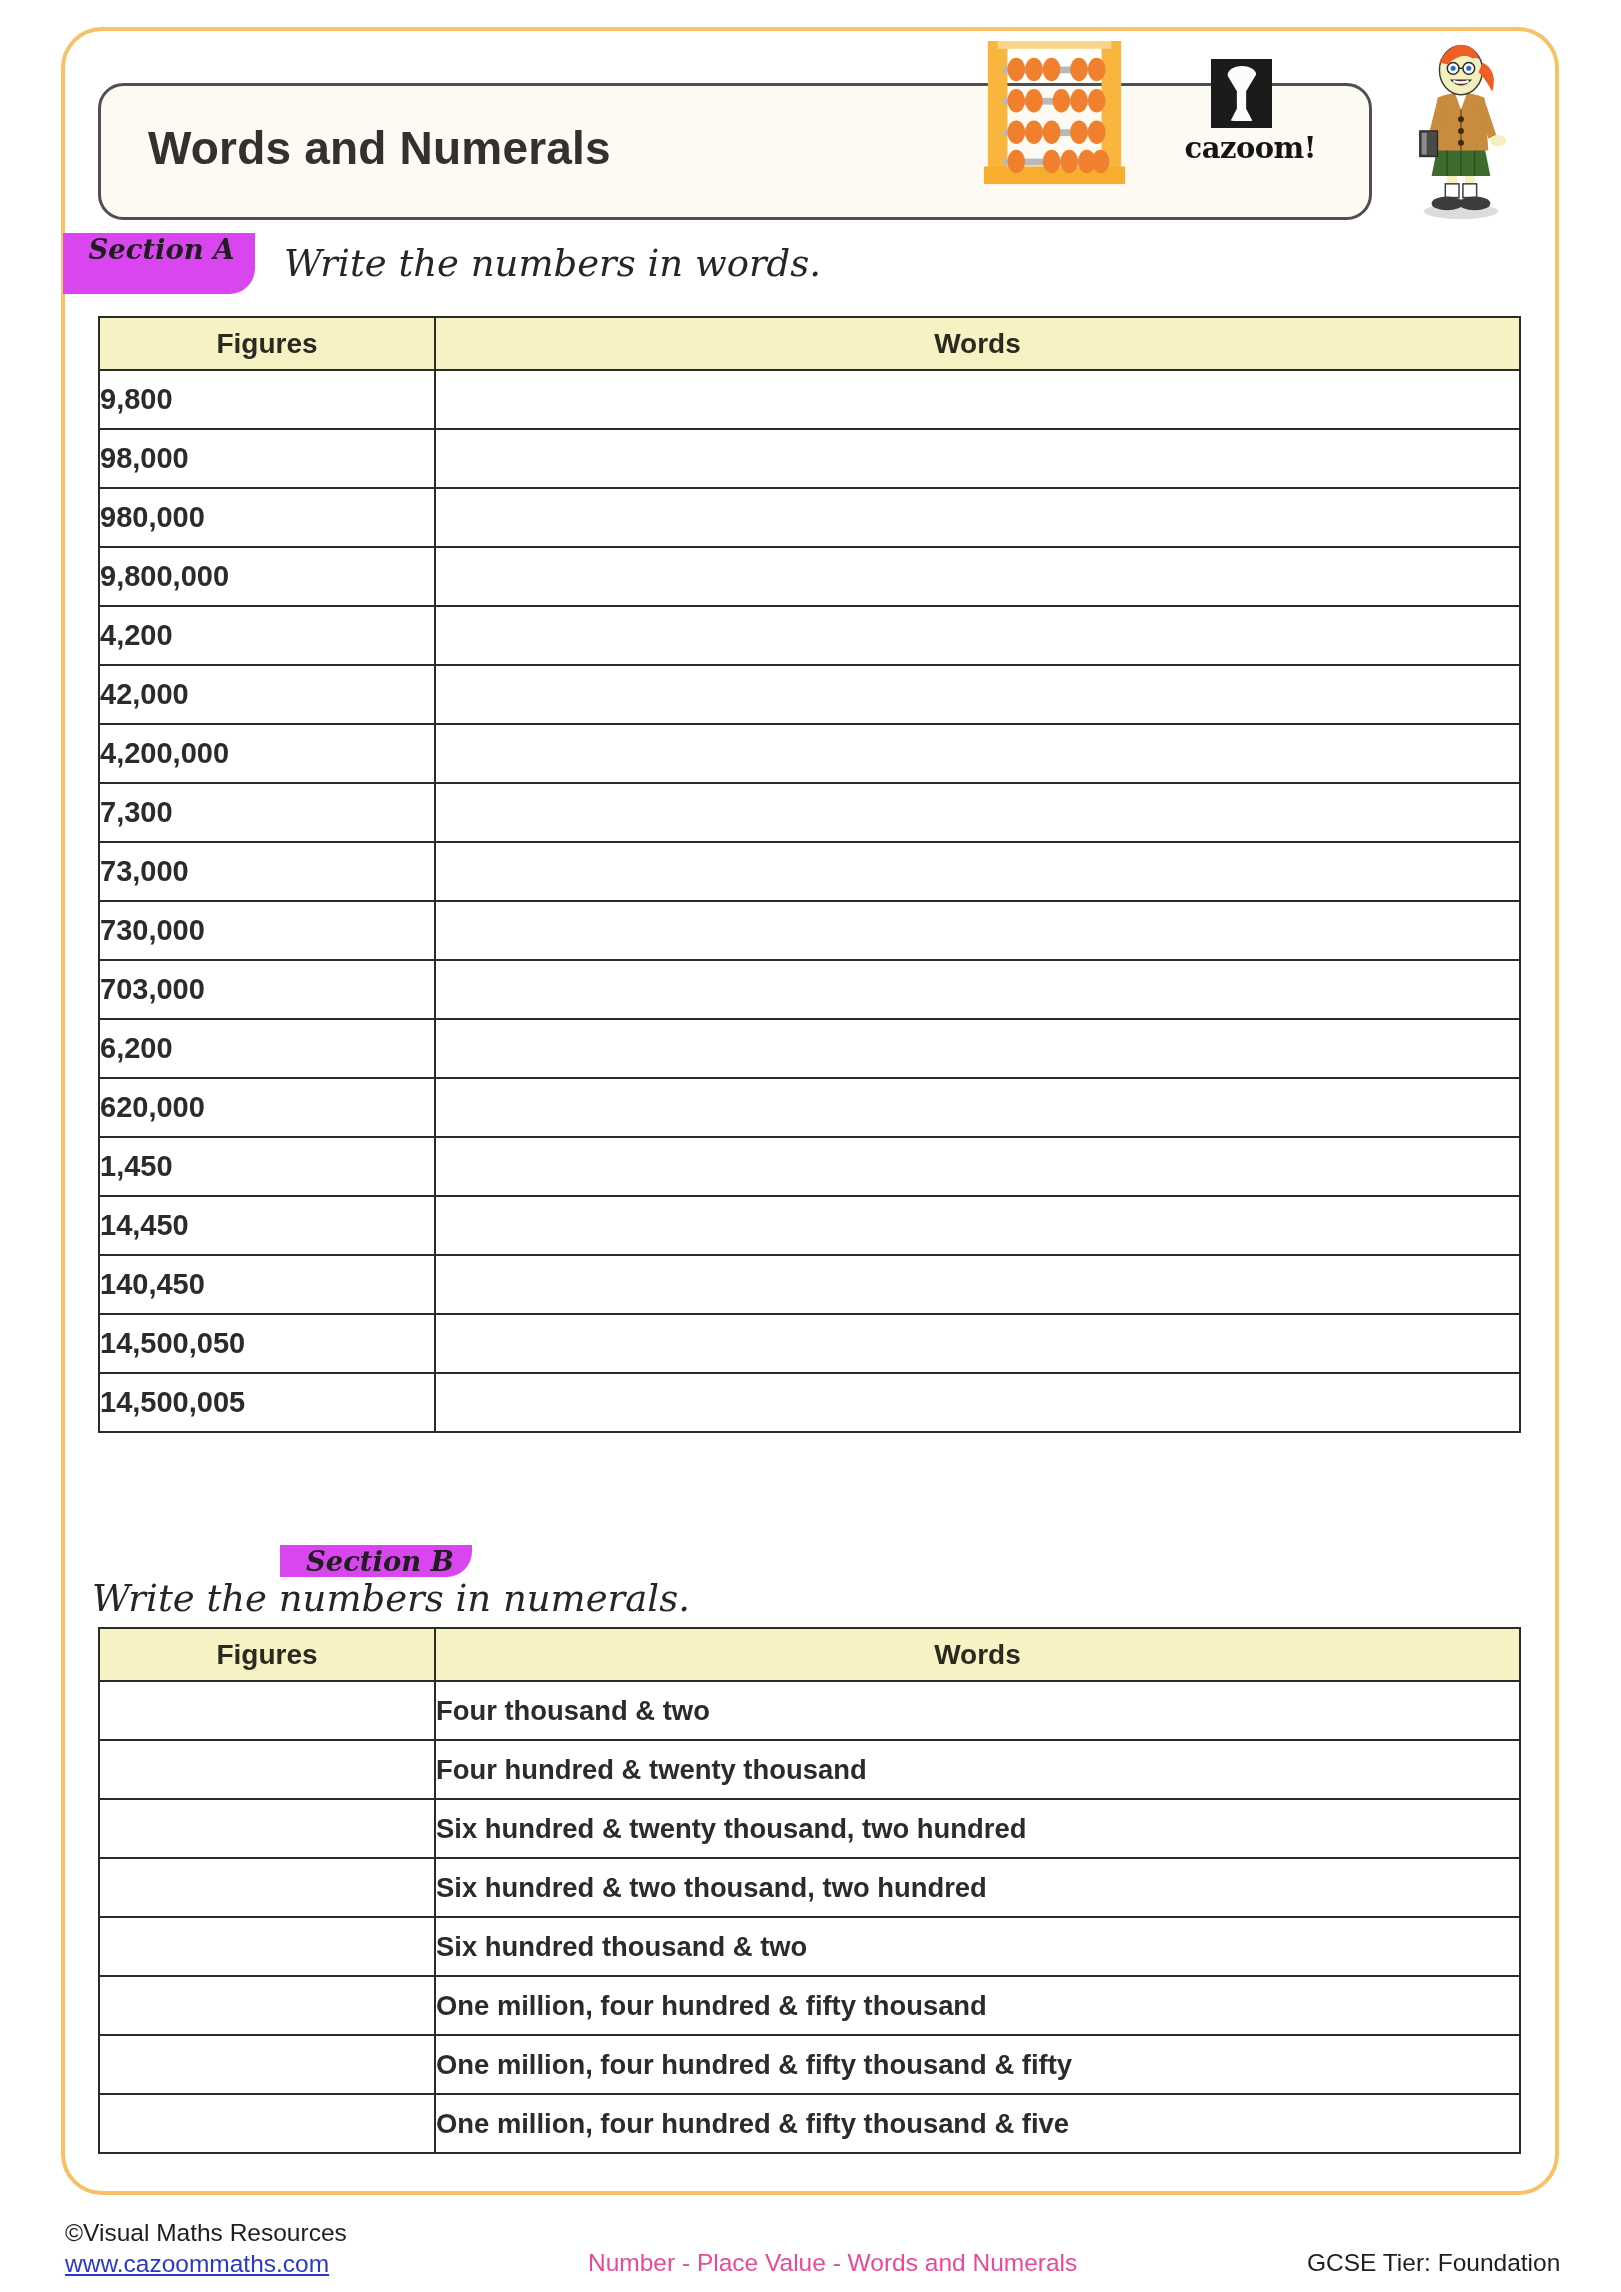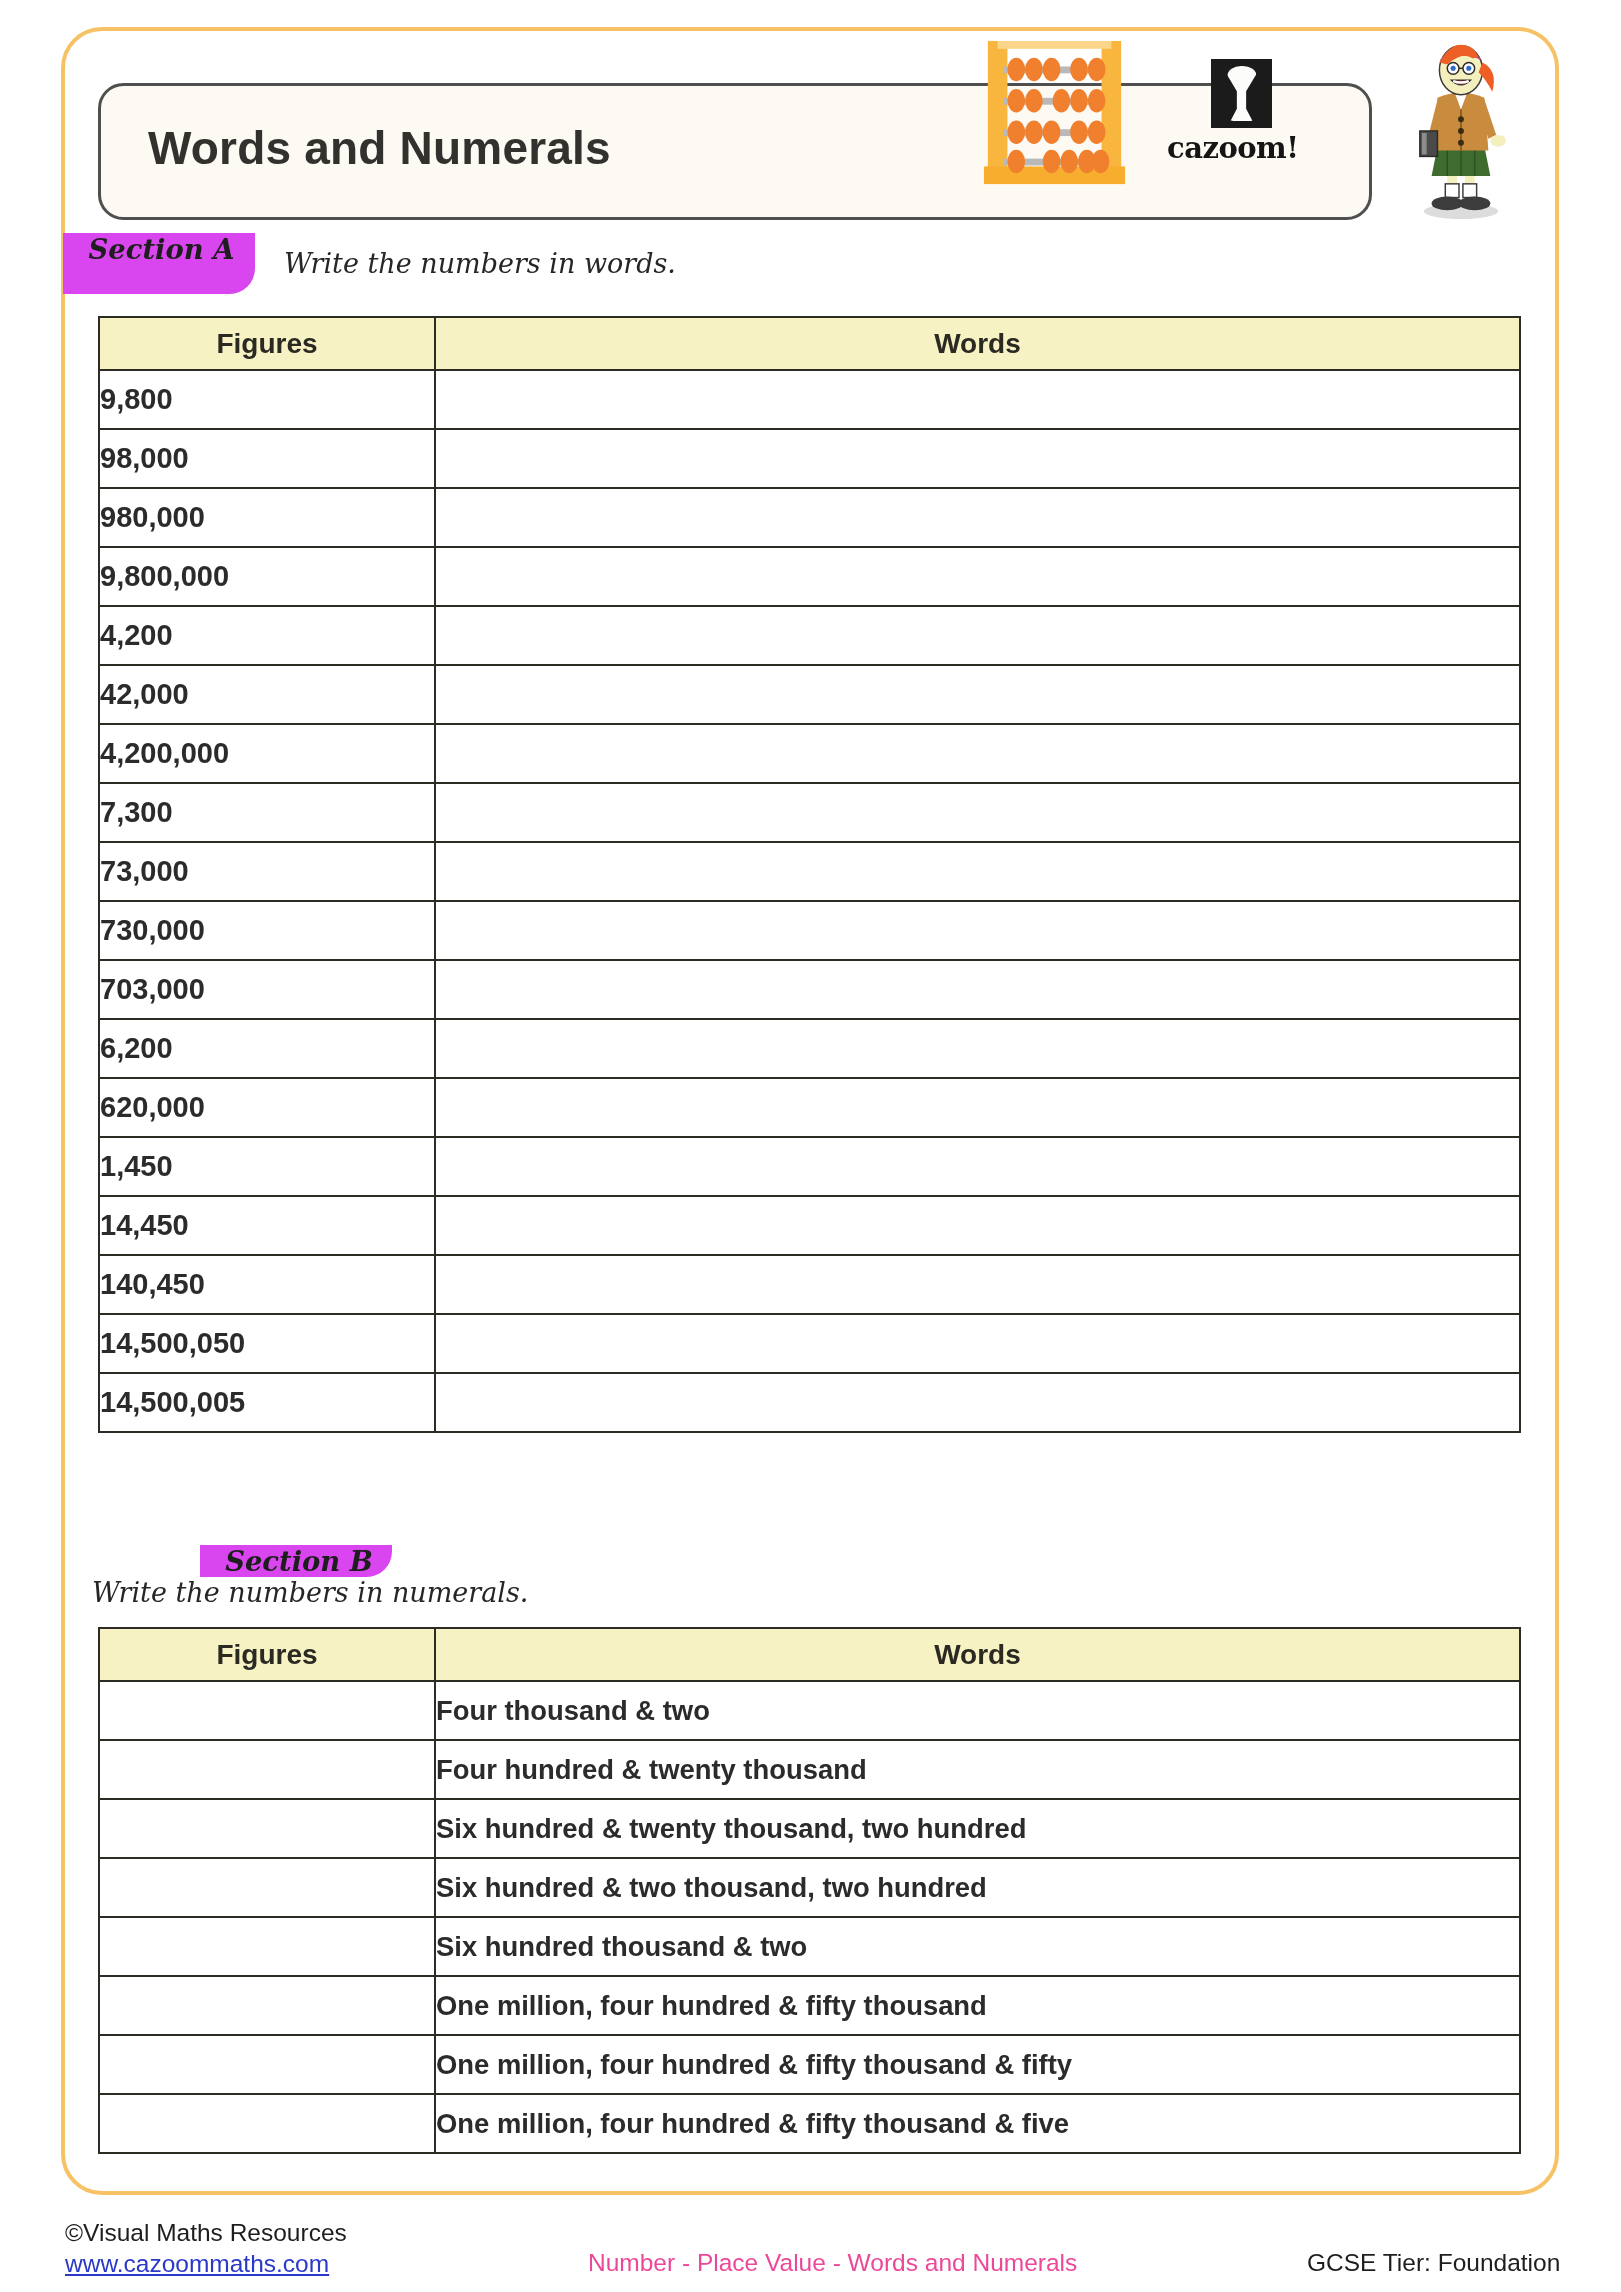--- a/index.html
+++ b/index.html
@@ -67,21 +67,21 @@
     width: 149px;
     height: 155px;
   }
   
   #cazoom-logo {
     position: absolute;
     left: 1167px;
     top: 59px;
     width: 149px;
     height: 116px;
-    text-align: left;
+    text-align: right;
   }
   #cazoom-mark {
     width: 61px;
     height: 69px;
     margin: 0 auto;
     background: #1B1B1B;
     position: relative;
   }
   #cazoom-mark::after {
     content: "";
@@ -135,21 +135,21 @@
     font-style: italic;
     font-weight: bold;
     font-size: 27.4px;
     color: #1E1E1E;
     white-space: nowrap;
   }
   .section-instruction {
     margin-left: 29px;
     font-family: "DejaVu Serif", serif;
     font-style: italic;
-    font-size: 27px;
+    font-size: 37px;
     color: #262626;
     white-space: nowrap;
   }
 
   
   .wsheet-table {
     position: absolute;
     border-collapse: collapse;
     table-layout: fixed;
     background: #ffffff;

